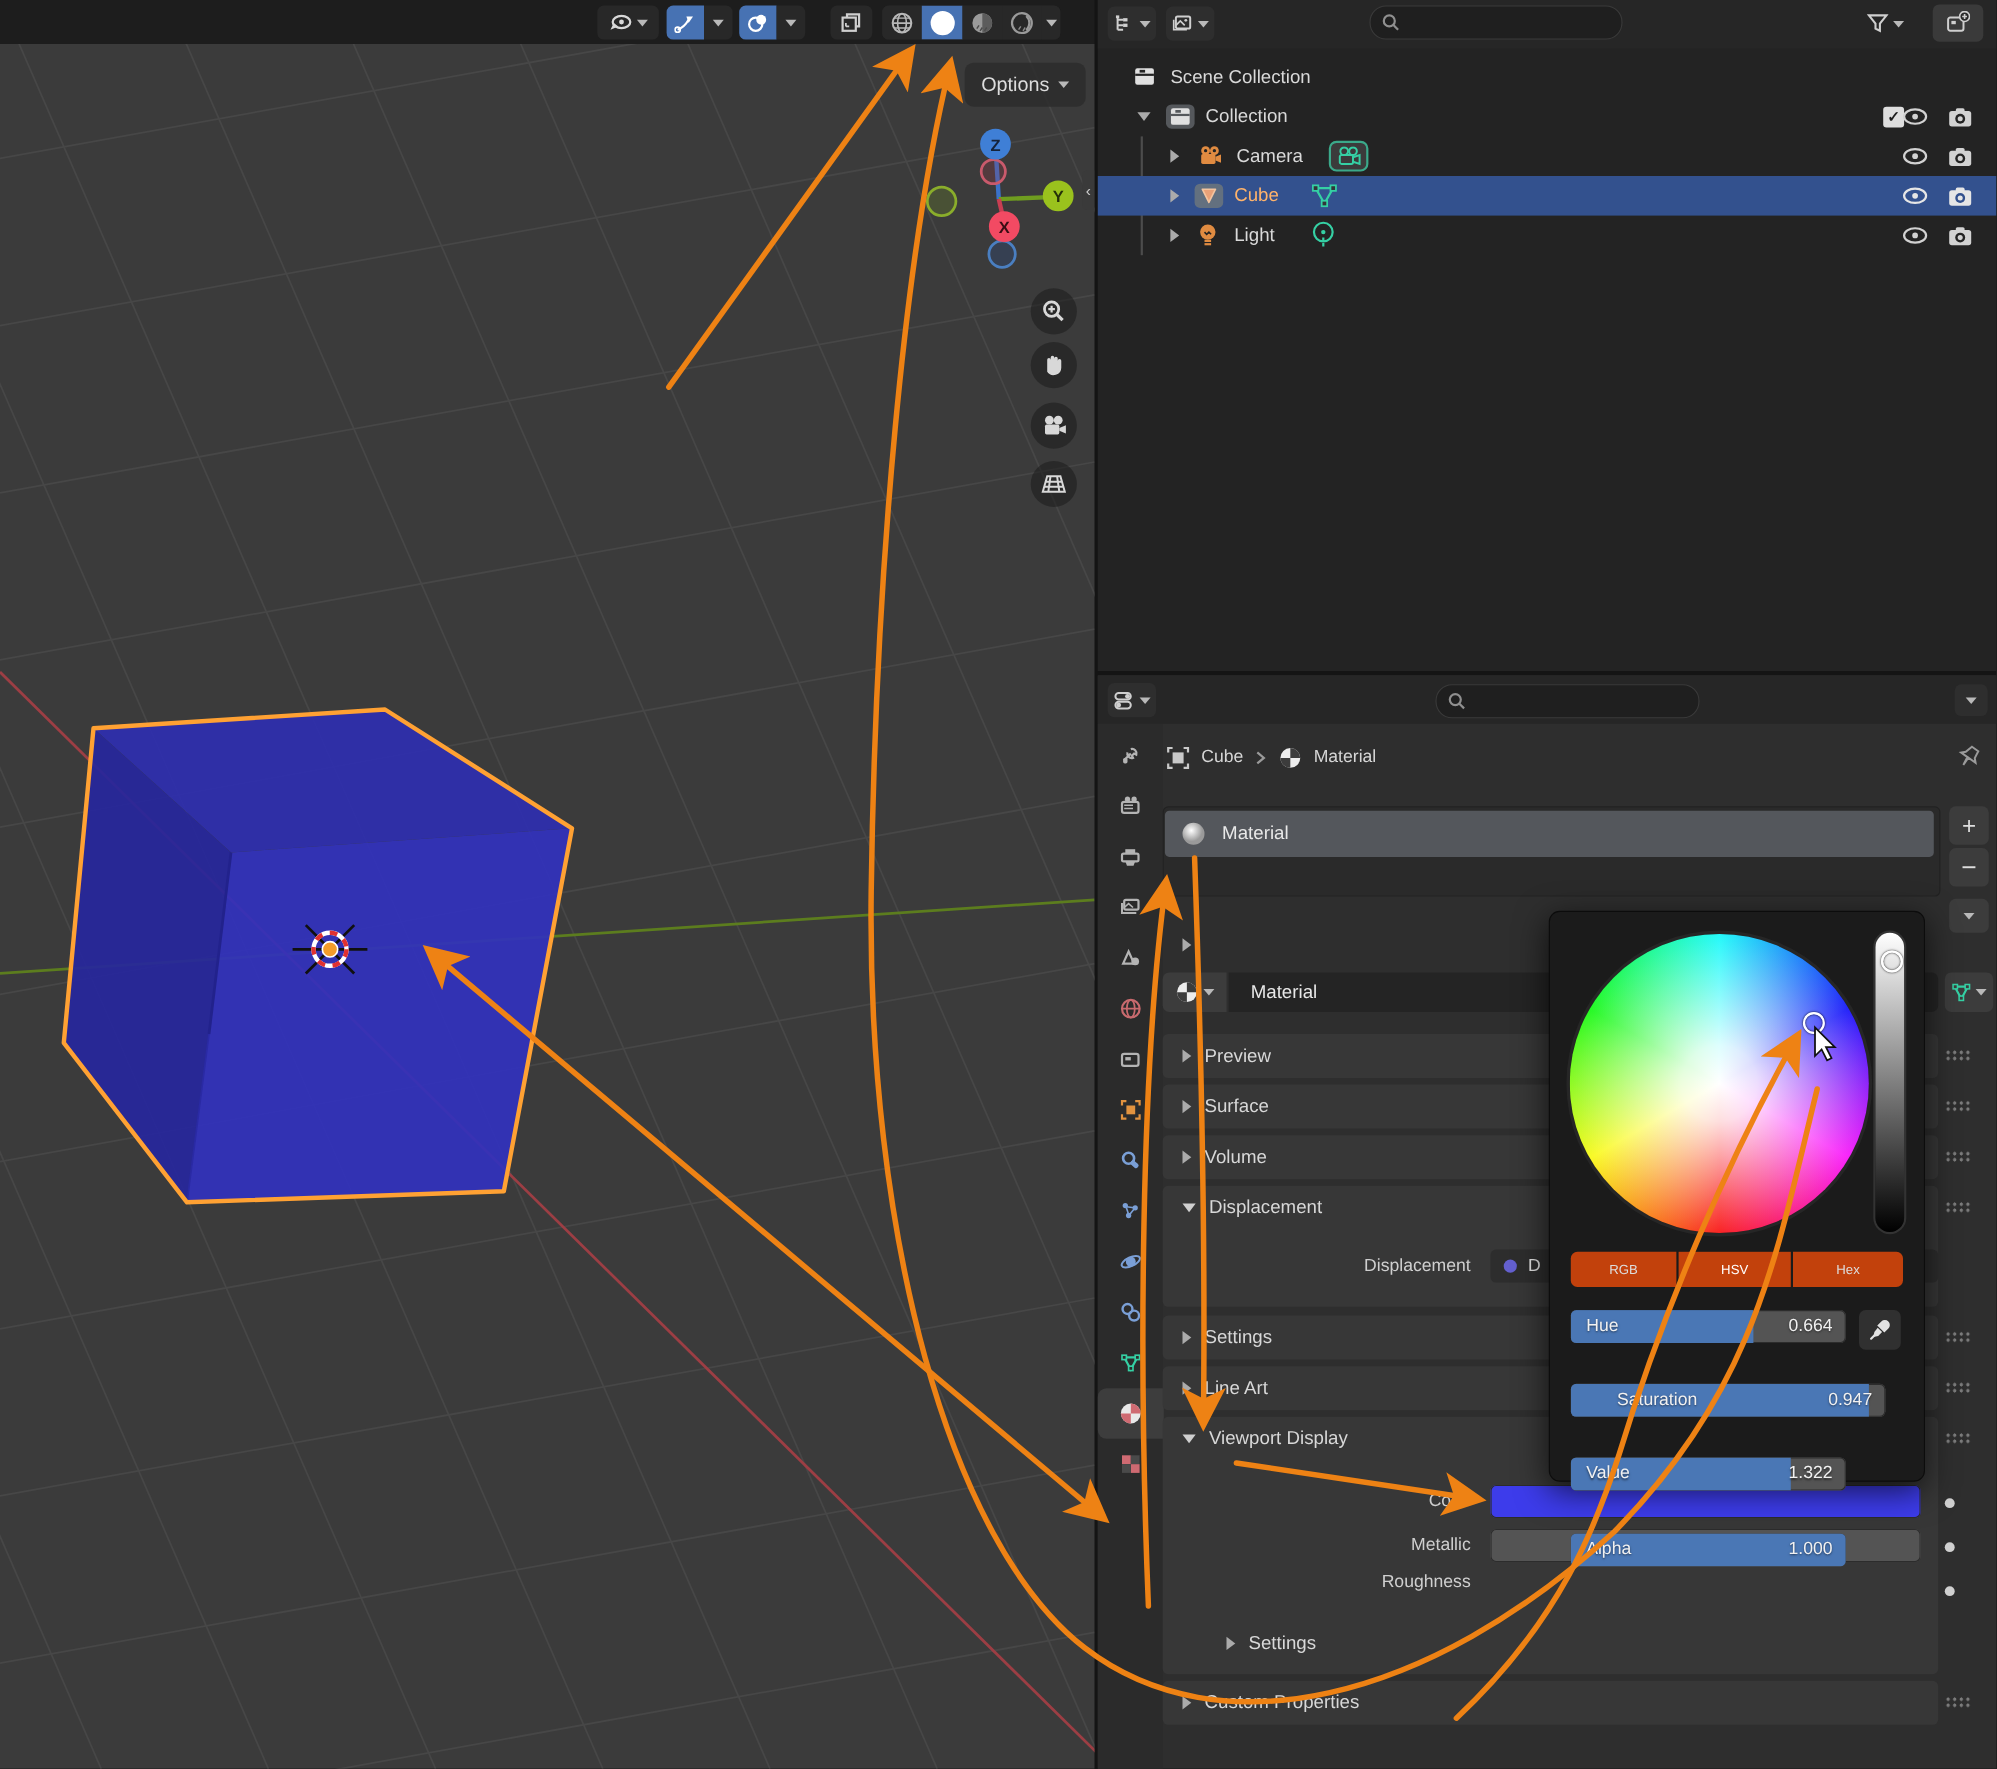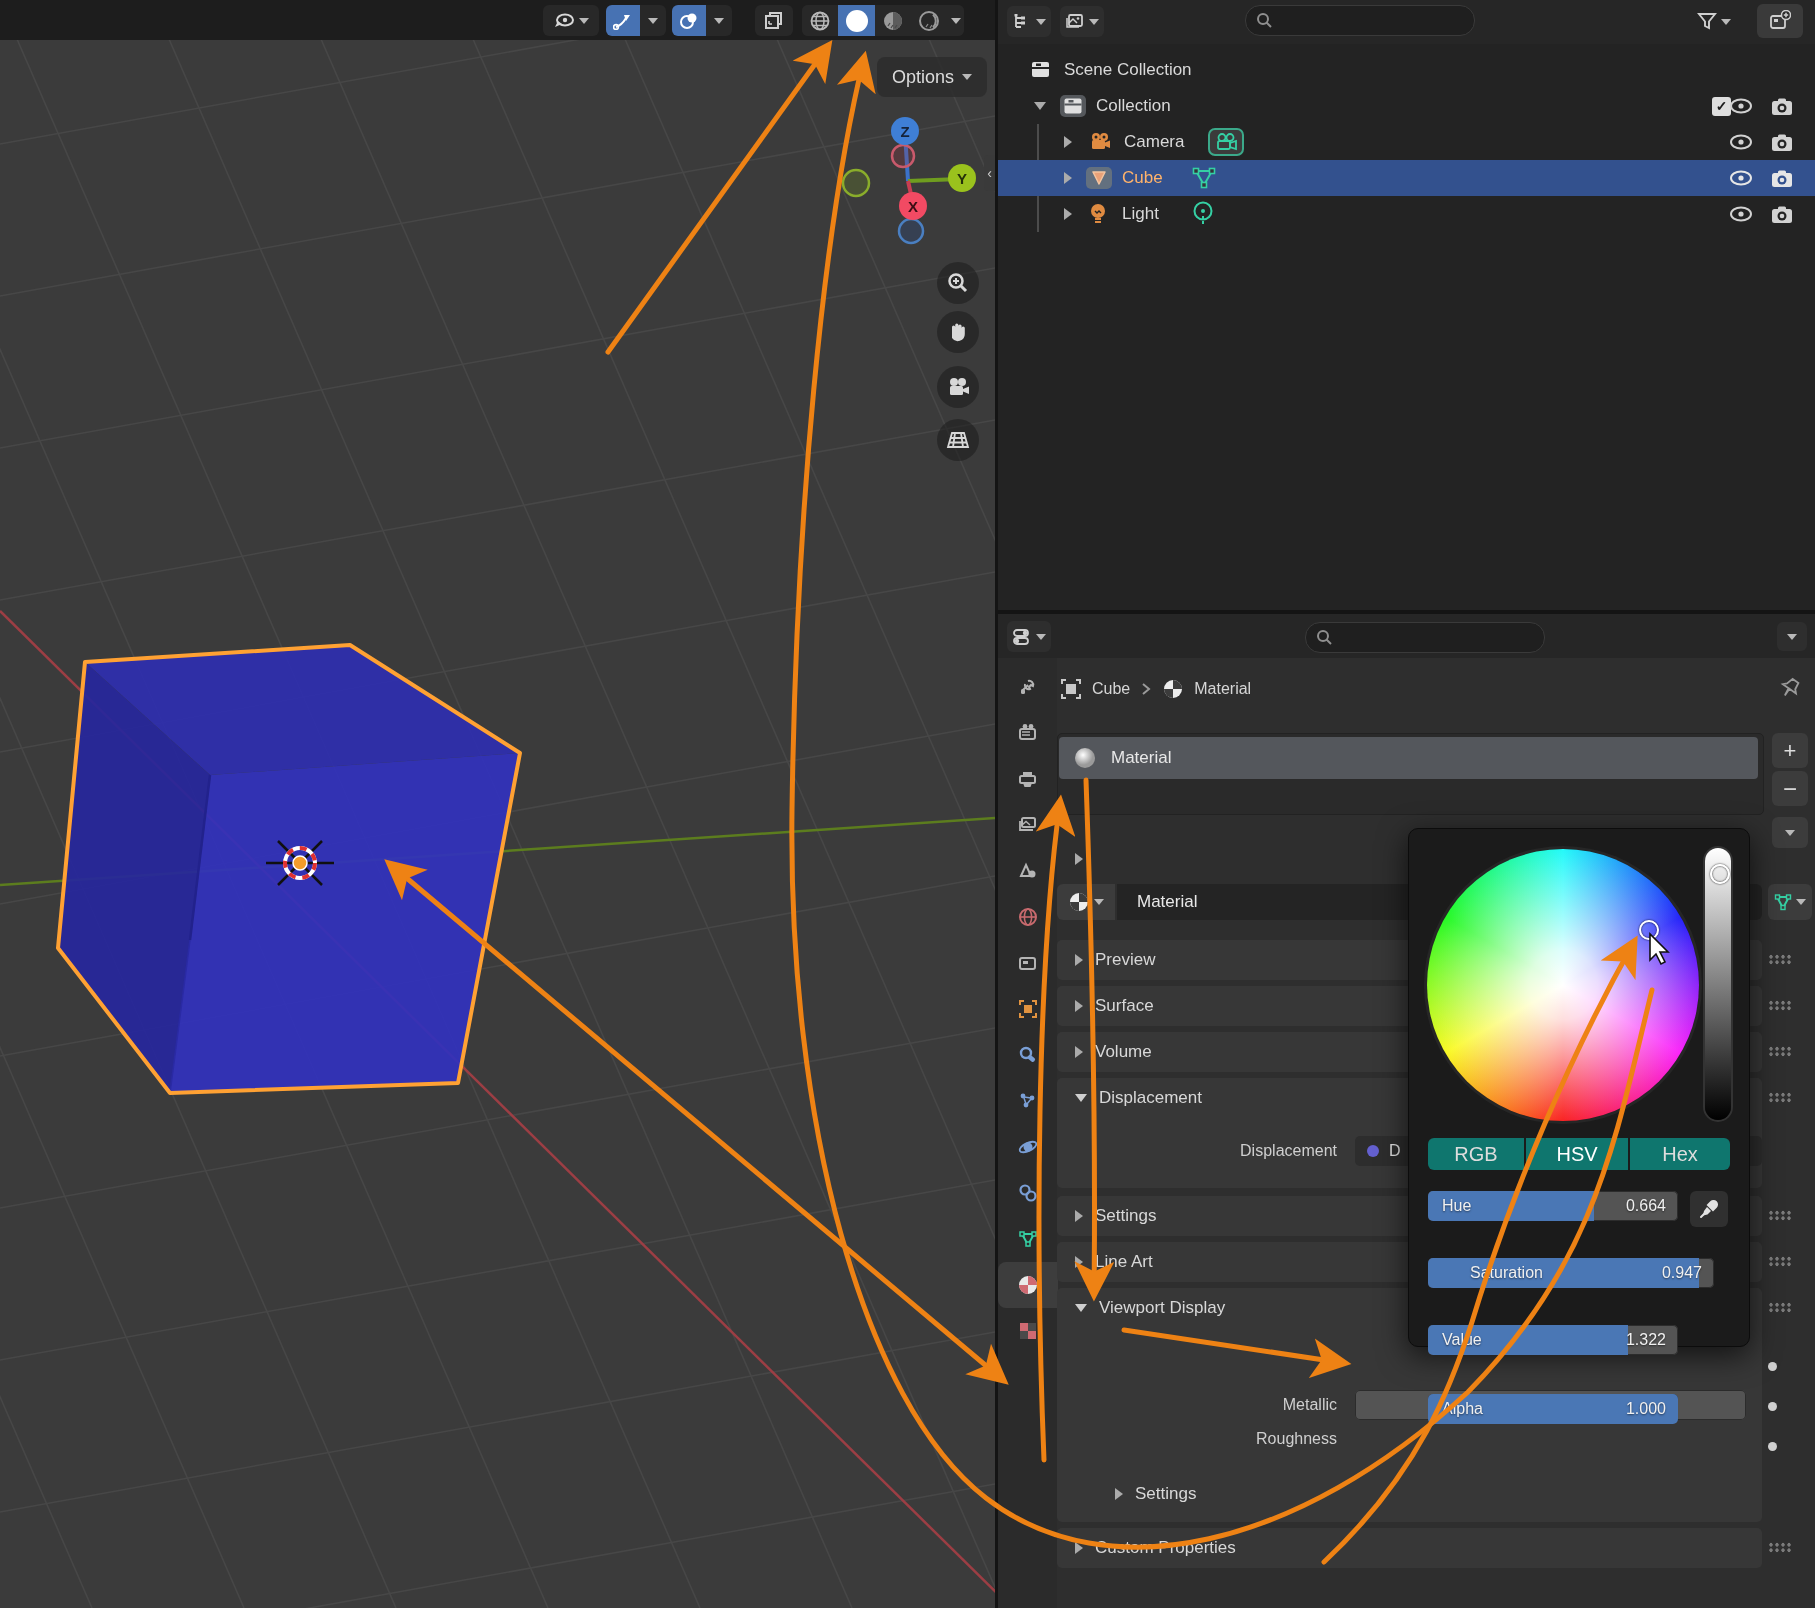--- a/index.html
+++ b/index.html
@@ -38,22 +38,22 @@
       background-size:6px 5.5px;}
   .dec-dot{width:9px;height:9px;border-radius:50%;background:#d0d0d0;}
   .slider{height:30px;border-radius:5px;background:#545454;position:relative;overflow:hidden;
       display:flex;align-items:center;box-shadow:inset 0 0 0 1px #2c2c2c;}
   .slider .fill{position:absolute;left:0;top:0;bottom:0;background:#4a77b5;}
   .slider .lab{position:relative;margin-left:14px;color:#f1f1f1;text-shadow:0 1px 2px #0008;font-size:16px;}
   .slider .val{position:relative;margin-left:auto;margin-right:12px;color:#f1f1f1;
       text-shadow:0 1px 2px #0008;font-size:16px;}
   .slider .cval{position:absolute;left:0;right:0;text-align:center;color:#f1f1f1;
       text-shadow:0 1px 2px #0008;font-size:16px;}
-  .tab-btn{height:32px;display:flex;align-items:center;justify-content:center;background:#0f766e;
-      color:#dddddd;font-size:20px;}
+  .tab-btn{height:32px;display:flex;align-items:center;justify-content:center;background:#c2410c;
+      color:#dddddd;font-size:12px;}
   #popup{left:1408px;top:828px;width:340px;height:517px;background:#1b1b1b;border:1px solid #0c0c0c;
       border-radius:10px;box-shadow:0 8px 30px #000a;z-index:5;}
   #wheel{left:1427px;top:849px;width:272px;height:272px;border-radius:50%;z-index:6;
       background:radial-gradient(circle,#ffffff 0%,rgba(255,255,255,.85) 18%,rgba(255,255,255,0) 72%),
       conic-gradient(from 0deg,
         hsl(180,95%,55%),hsl(210,95%,55%),hsl(240,95%,55%),hsl(270,95%,55%),
         hsl(300,95%,55%),hsl(330,95%,55%),hsl(0,95%,55%),hsl(30,95%,55%),
         hsl(60,95%,55%),hsl(90,95%,55%),hsl(120,95%,55%),hsl(150,95%,55%),hsl(180,95%,55%));
       box-shadow:0 0 0 3px #262626;}
   #vslider{left:1705px;top:848px;width:26px;height:272px;border-radius:13px;z-index:6;
@@ -636,20 +636,24 @@
         <span>Line Art</span>
       </div>
   </div>
 
   <div class="sec" style="top:674px;height:234px;">
     <div class="sec-head">
         <span class="tri-d" style="border-top-color:#cfcfcf;"></span>
         <span>Viewport Display</span>
       </div>
 
+    <div style="position:absolute;left:0;top:62px;width:100%;display:flex;align-items:center;">
+      <span style="width:280px;text-align:right;color:#cfcfcf;">Color</span>
+      <div style="margin-left:18px;height:30px;flex:1;margin-right:16px;background:#3d3ceb;border-radius:5px;box-shadow:inset 0 0 0 1px #2c2c2c;"></div>
+    </div>
     <div style="position:absolute;left:0;top:102px;width:100%;display:flex;align-items:center;">
       <span style="width:280px;text-align:right;color:#cfcfcf;">Metallic</span>
       <div class="slider" style="margin-left:18px;flex:1;margin-right:16px;">
         <div class="fill" style="width: 0%;"></div>
         <span class="cval">0.000</span>
       </div>
     </div>
     <div style="position:absolute;left:0;top:142px;width:100%;display:flex;align-items:flex-start;flex-direction:column;">
       <span style="width:280px;text-align:right;color:#cfcfcf;">Roughness</span>
       <div class="slider" style="margin-left:18px;flex:1;margin-right:16px;">

